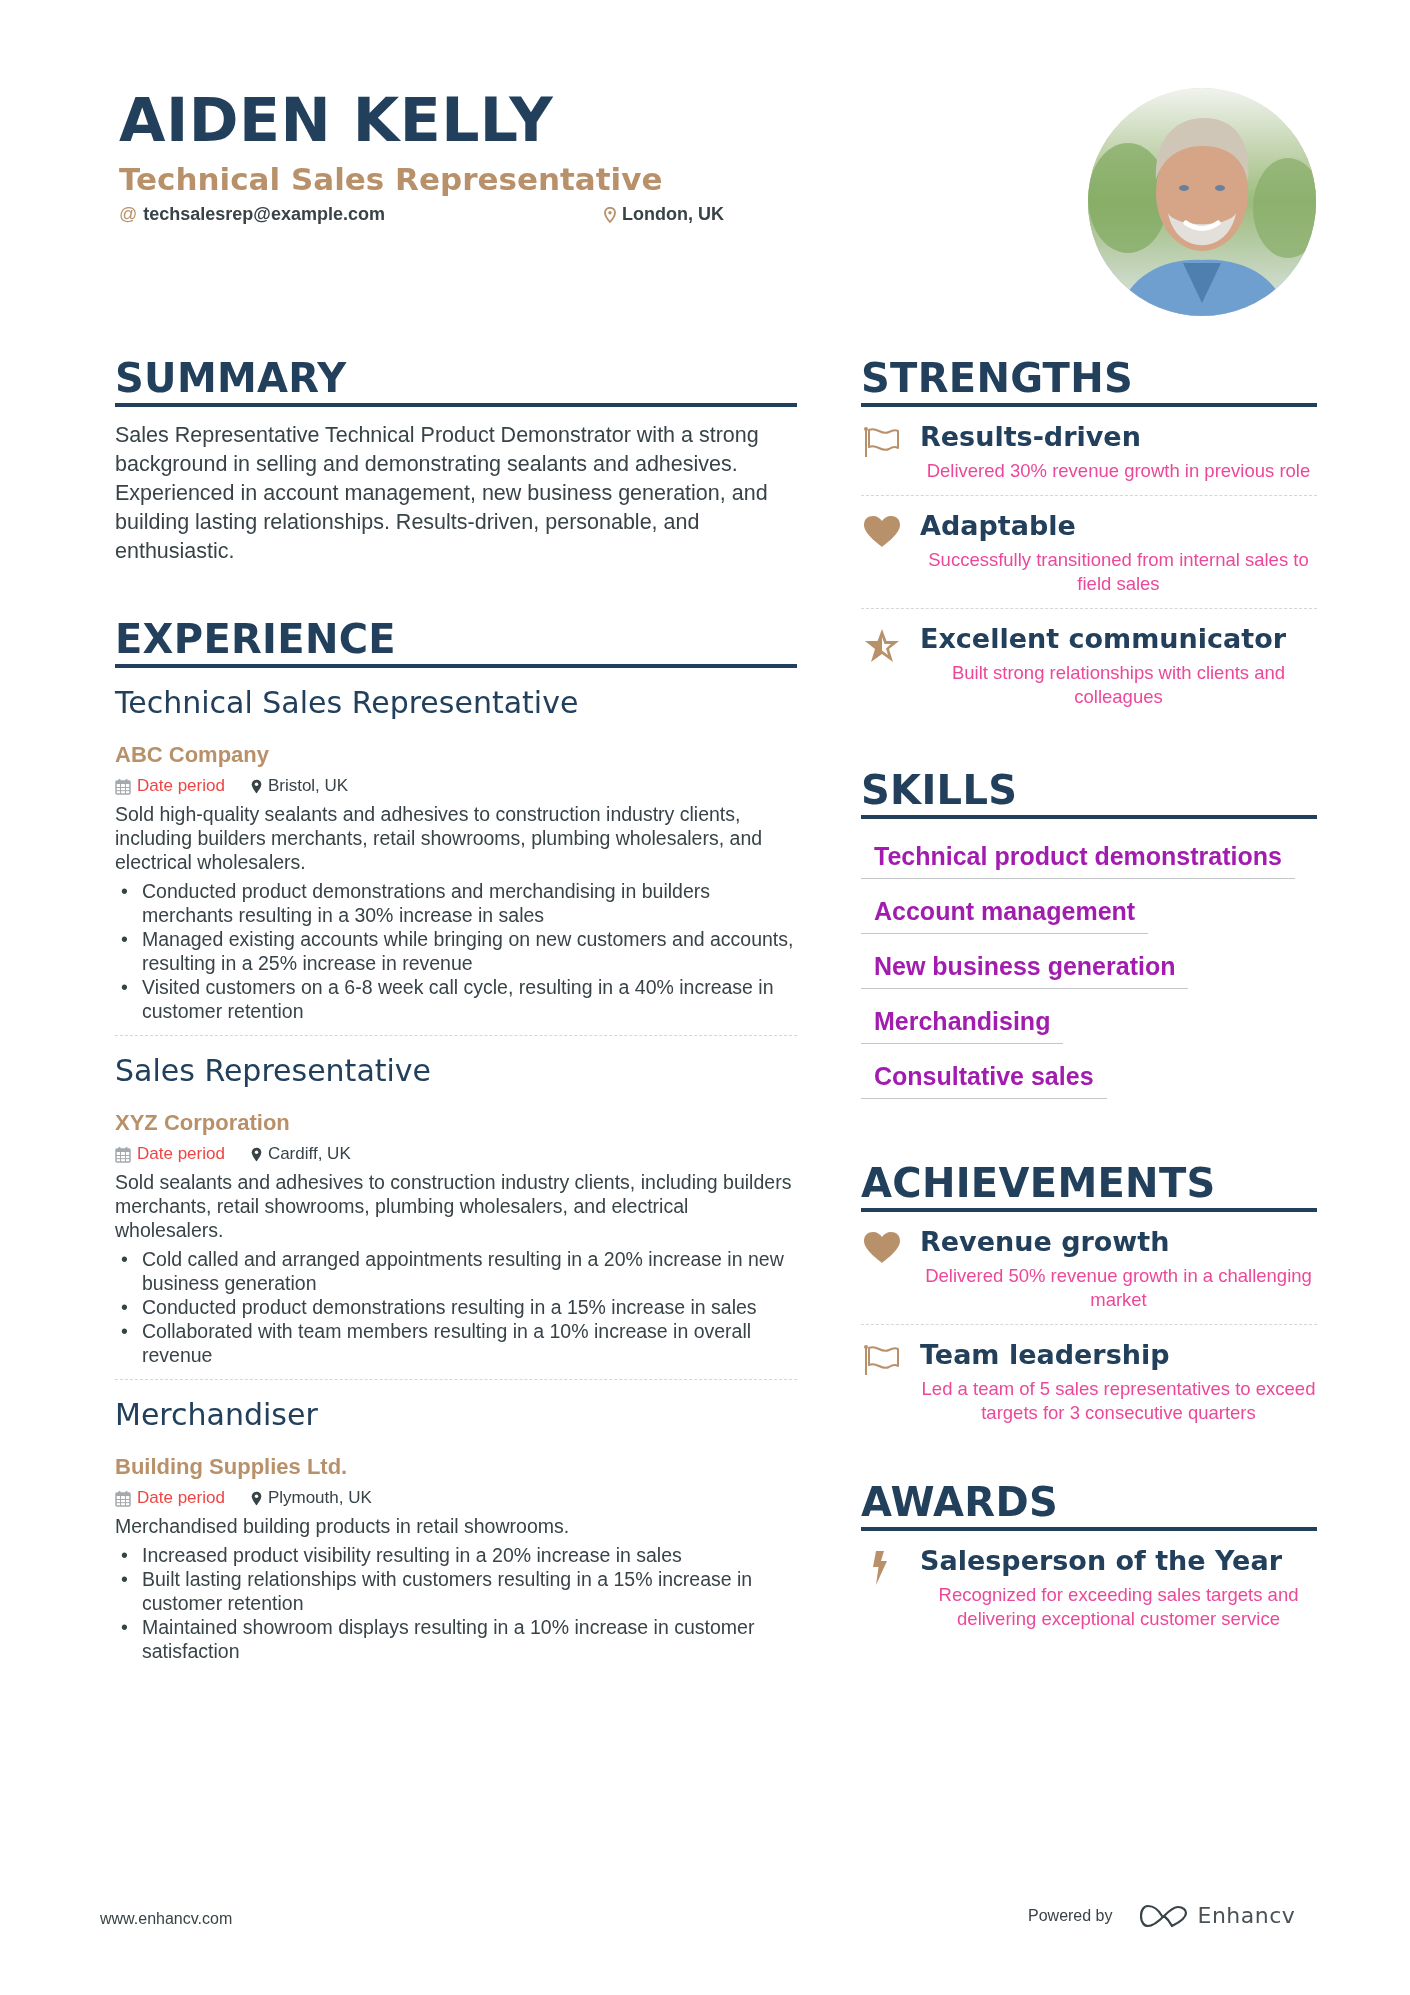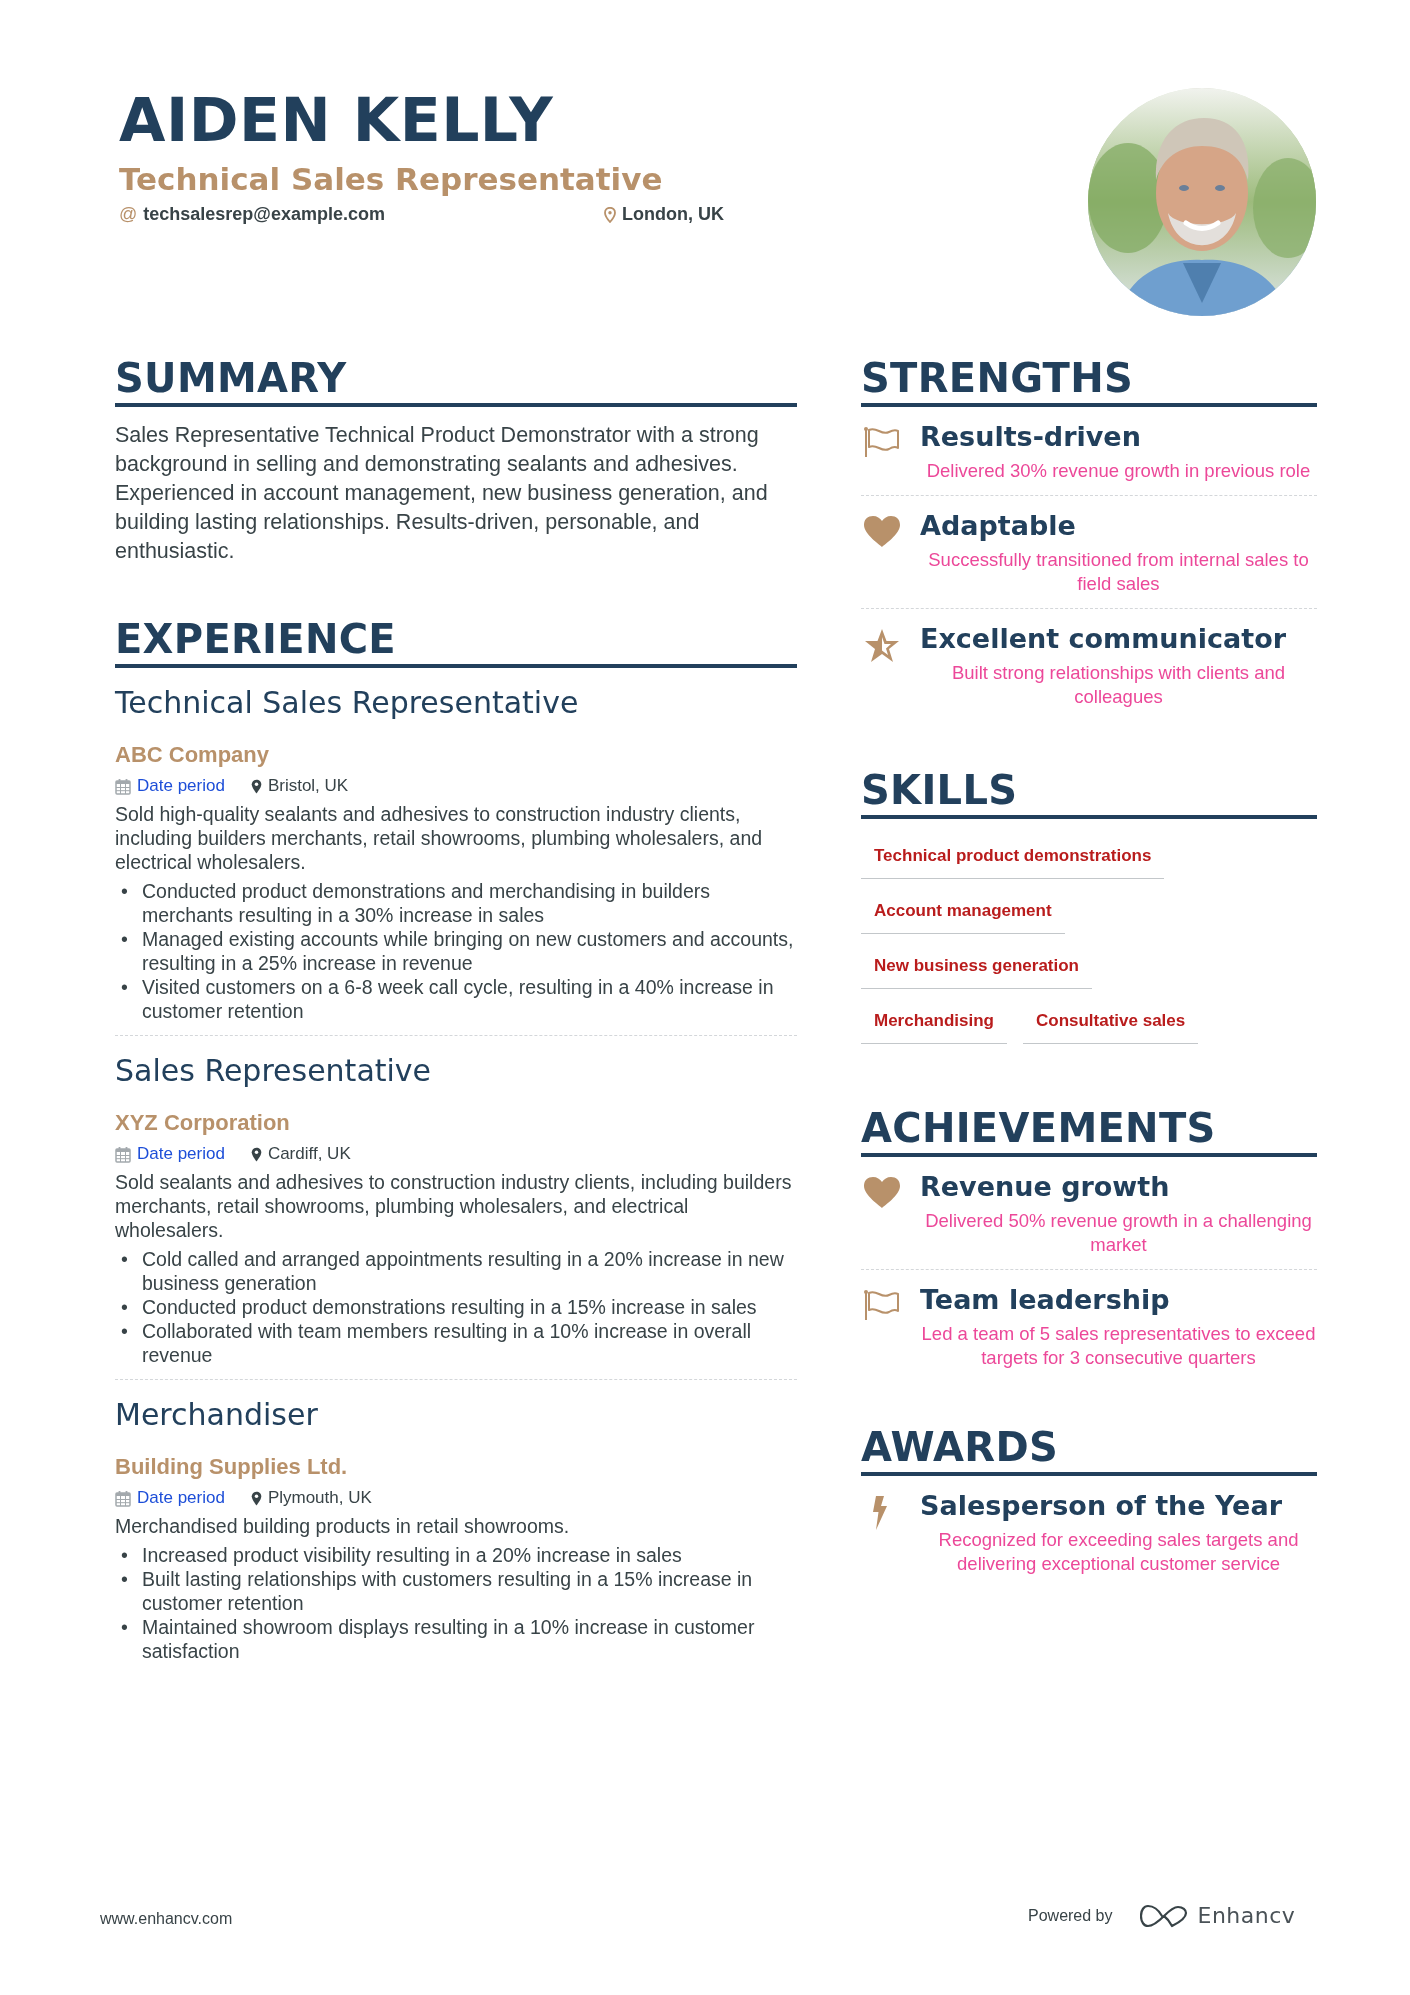--- a/index.html
+++ b/index.html
@@ -31,42 +31,42 @@
   .section { margin-bottom: 0; }
 
   .summary-text { font-size: 21.5px; line-height: 29px; color: #384347; margin-top: 14px; }
 
   
   .exp-section { margin-top: 48px; }
   .job { padding-top: 16px; }
   .job-title { font-family: "DejaVu Sans", sans-serif; font-size: 30px; line-height: 38px; color: #22405c; font-weight: normal; }
   .company { font-weight: bold; font-size: 22px; line-height: 30px; color: #b8916a; margin-top: 18px; }
   .meta { display: flex; align-items: center; font-size: 17px; line-height: 24px; margin-top: 4px; }
-  .meta .date { display: flex; align-items: center; gap: 6px; color: #1d4ed8; }
+  .meta .date { display: flex; align-items: center; gap: 6px; color: #ef4444; }
   .meta .loc { display: flex; align-items: center; gap: 6px; color: #384347; margin-left: 26px; }
   .meta svg { display: block; }
   .job-desc { font-size: 19.5px; line-height: 24px; margin-top: 4px; color: #384347; }
   .bullets { list-style: none; margin-top: 5px; }
   .bullets li { position: relative; padding-left: 27px; font-size: 19.5px; line-height: 24px; color: #384347; }
   .bullets li::before { content: "•"; position: absolute; left: 6px; top: 0; color: #384347; }
   .job-divider { border-top: 1.5px dashed #d4d7da; margin-top: 12px; }
 
   
   .icon-item { display: flex; padding: 16px 0 12px 0; }
   .icon-item .ic { width: 59px; flex: 0 0 59px; padding-left: 2px; padding-top: 3px; }
   .icon-item .body { flex: 1; }
   .item-title { font-family: "DejaVu Sans", sans-serif; font-weight: bold; font-size: 27px; line-height: 28px; color: #22405c; }
   .item-desc { font-size: 18.5px; line-height: 24px; color: #ec4899; margin-top: 8px; text-align: center; }
   .item-divider { border-top: 1.5px dashed #d4d7da; }
 
   .strengths .icon-item:first-child { padding-top: 16px; }
 
   .skills-section { margin-top: 44px; }
   .skills { display: flex; flex-wrap: wrap; column-gap: 16px; padding-top: 12px; }
-  .skill { font-weight: bold; font-size: 17px; line-height: 26px; color: #b91c1c; padding: 12px 13px 9px 13px; border-bottom: 1.5px solid #c3c7ca; margin-bottom: 7px; white-space: nowrap; }
+  .skill { font-weight: bold; font-size: 25px; line-height: 26px; color: #a21caf; padding: 12px 13px 9px 13px; border-bottom: 1.5px solid #c3c7ca; margin-bottom: 7px; white-space: nowrap; }
   .skill-break { flex-basis: 100%; height: 0; }
 
   .ach-section { margin-top: 52px; }
   .awards-section { margin-top: 40px; }
 
   
   .footer-left { position: absolute; left: 100px; top: 1910px; font-size: 16px; color: #384347; }
   .footer-right { position: absolute; left: 1028px; top: 1903px; display: flex; align-items: center; }
   .powered { font-size: 16px; color: #384347; }
   .logo-mark { margin-left: 27px; display: block; }

